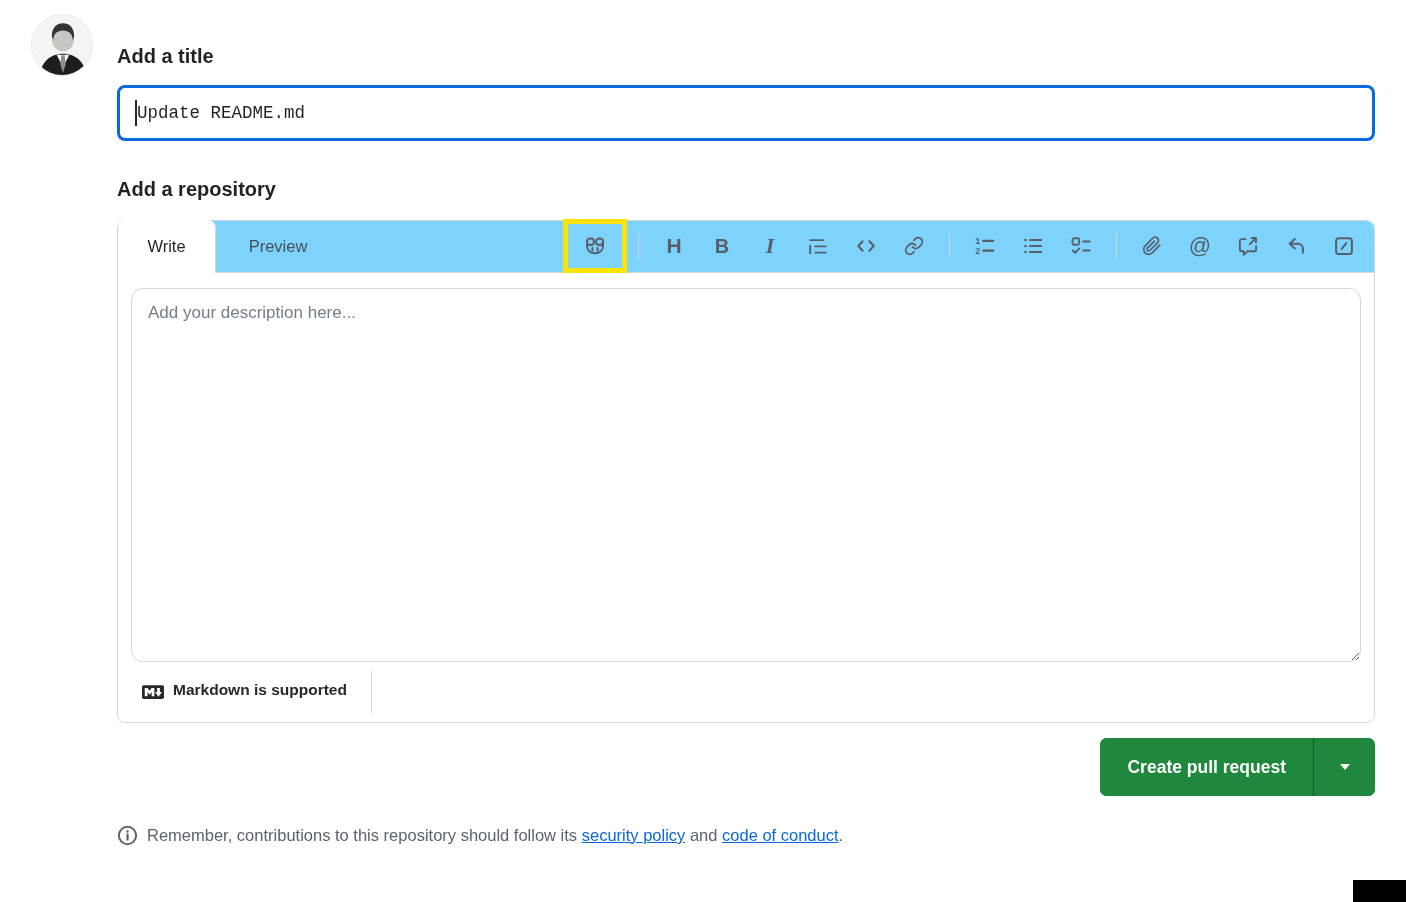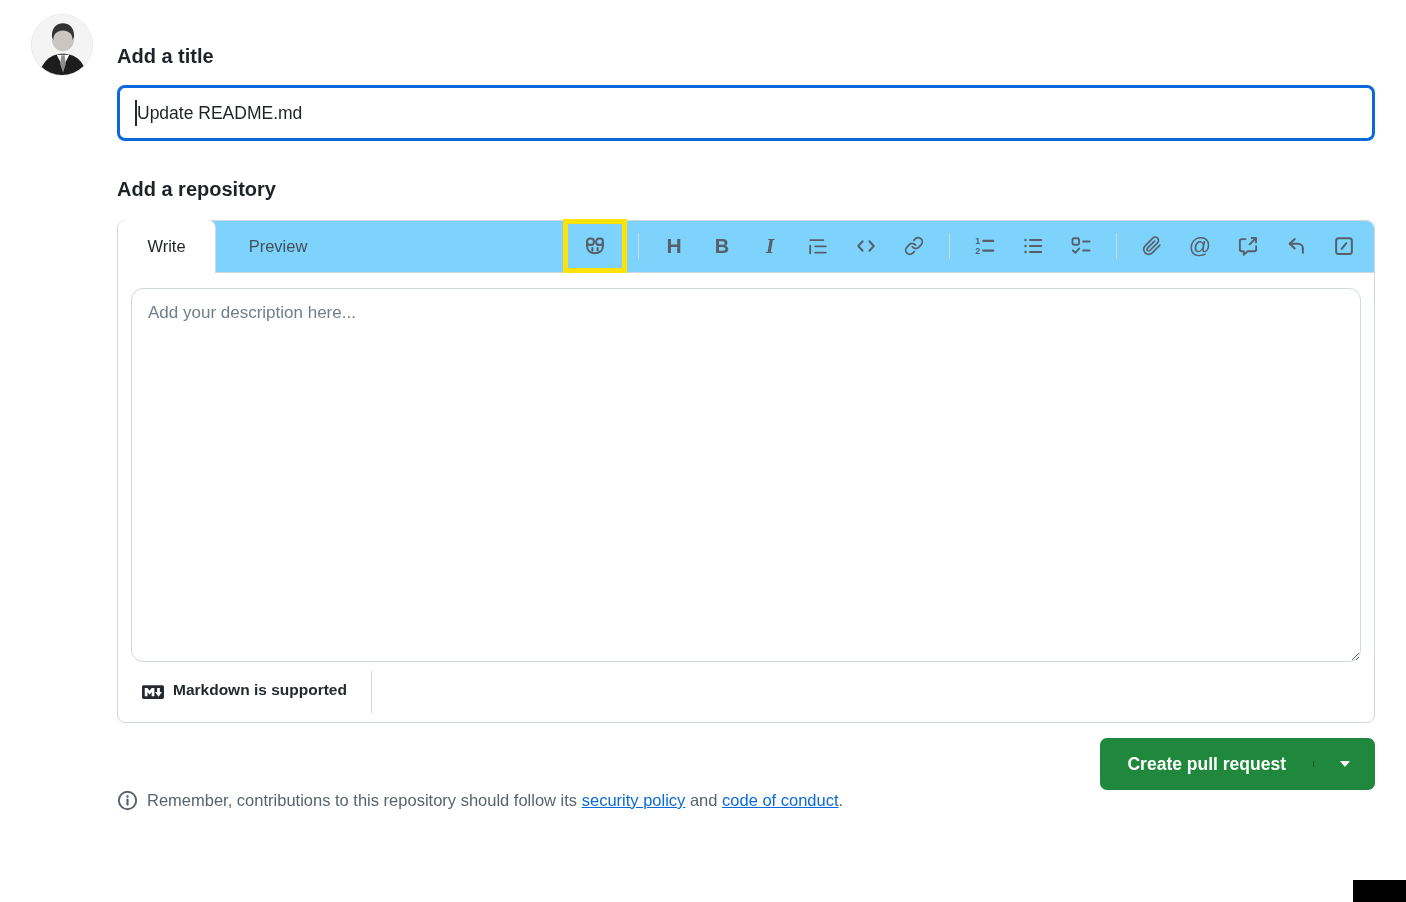--- a/index.html
+++ b/index.html
@@ -11,21 +11,21 @@
   .avatar { position:absolute; left:31px; top:14px; width:62px; height:62px; border-radius:50%;
             overflow:hidden; border:1px solid #e4e7ea; }
   .avatar svg { display:block; }
 
   
   .content { position:absolute; left:117px; top:23px; width:1258px; }
   .section-label { font-size:20px; font-weight:700; color:#1f2328; line-height:24px;margin-top:21px; }
 
   .input-wrap { position:relative; margin-top:17px; }
   .title-input { width:100%; height:56px; border:3px solid #0969da; border-radius:8px;
-                 padding:0 17px; font-family:Liberation Sans, sans-serif;
+                 padding:0 17px; font-family:Liberation Mono, monospace;
                  font-size:17.5px; color:#1f2328; outline:none; background:#fff; }
   .caret { position:absolute; left:18px; top:15px; width:1.5px; height:26px; background:#24292f; }
 
   .desc-label { margin-top:36px; }
 
   
   .editor { margin-top:19px; border:1px solid #d0d7de; border-radius:8px; background:#fff; }
   .editor-header { display:flex; align-items:flex-end; height:52px; background:#7dd3fc;
                    border-bottom:1px solid #d0d7de; border-radius:8px 8px 0 0; padding-right:6px; }
   .tab { font-size:16.5px; display:flex; align-items:center; justify-content:center; cursor:pointer; }
@@ -53,31 +53,31 @@
                    color:#1f2328; resize:vertical; outline:none; background:#fff; }
   .desc-textarea::placeholder { color:#717e8b; }
 
   .editor-footer { display:flex; align-items:center; height:56px; padding:2px 0 6px 24px; }
   .footer-item { display:flex; align-items:flex-start; gap:9px; font-weight:700; font-size:15.5px;
                  color:#24292f; cursor:pointer; }
   .footer-sep { width:1px; height:42px; background:#d0d7de; margin:0 29px 0 24px; }
 
   
   .actions { display:flex; justify-content:flex-end; margin-top:15px; }
-  .btn-split { display:flex; height:52px; border-radius:7px; overflow:hidden; background:#1f883d;align-items:center; }
+  .btn-split { display:flex; height:58px; border-radius:7px; overflow:hidden; background:#1f883d; }
   .btn-main { display:flex; align-items:center; padding:0 27px; background:#1f883d; border:none;
               color:#ffffff; font-family:"Liberation Sans", sans-serif; font-size:17.5px;
               font-weight:700; cursor:pointer; }
   .btn-caret { width:62px; display:flex; align-items:center; justify-content:center;
                background:#1f883d; border:none; border-left:1px solid rgba(2,44,16,0.5); cursor:pointer; }
   .caret-down { width:0; height:0; border-left:5.5px solid transparent;
                 border-right:5.5px solid transparent; border-top:6px solid #ffffff; }
 
   
-  .note { display:flex; align-items:center; gap:9px;
+  .note { margin-top:29px; display:flex; align-items:center; gap:9px;
           color:#59636e; font-size:16.5px; }
   .note a { color:#0969da; text-decoration:underline; cursor:pointer; }
 
   .black-corner { position:absolute; right:0; bottom:0; width:53px; height:22px; background:#000; }
 </style>
 </head>
 <body>
 
 <div class="page">
 

